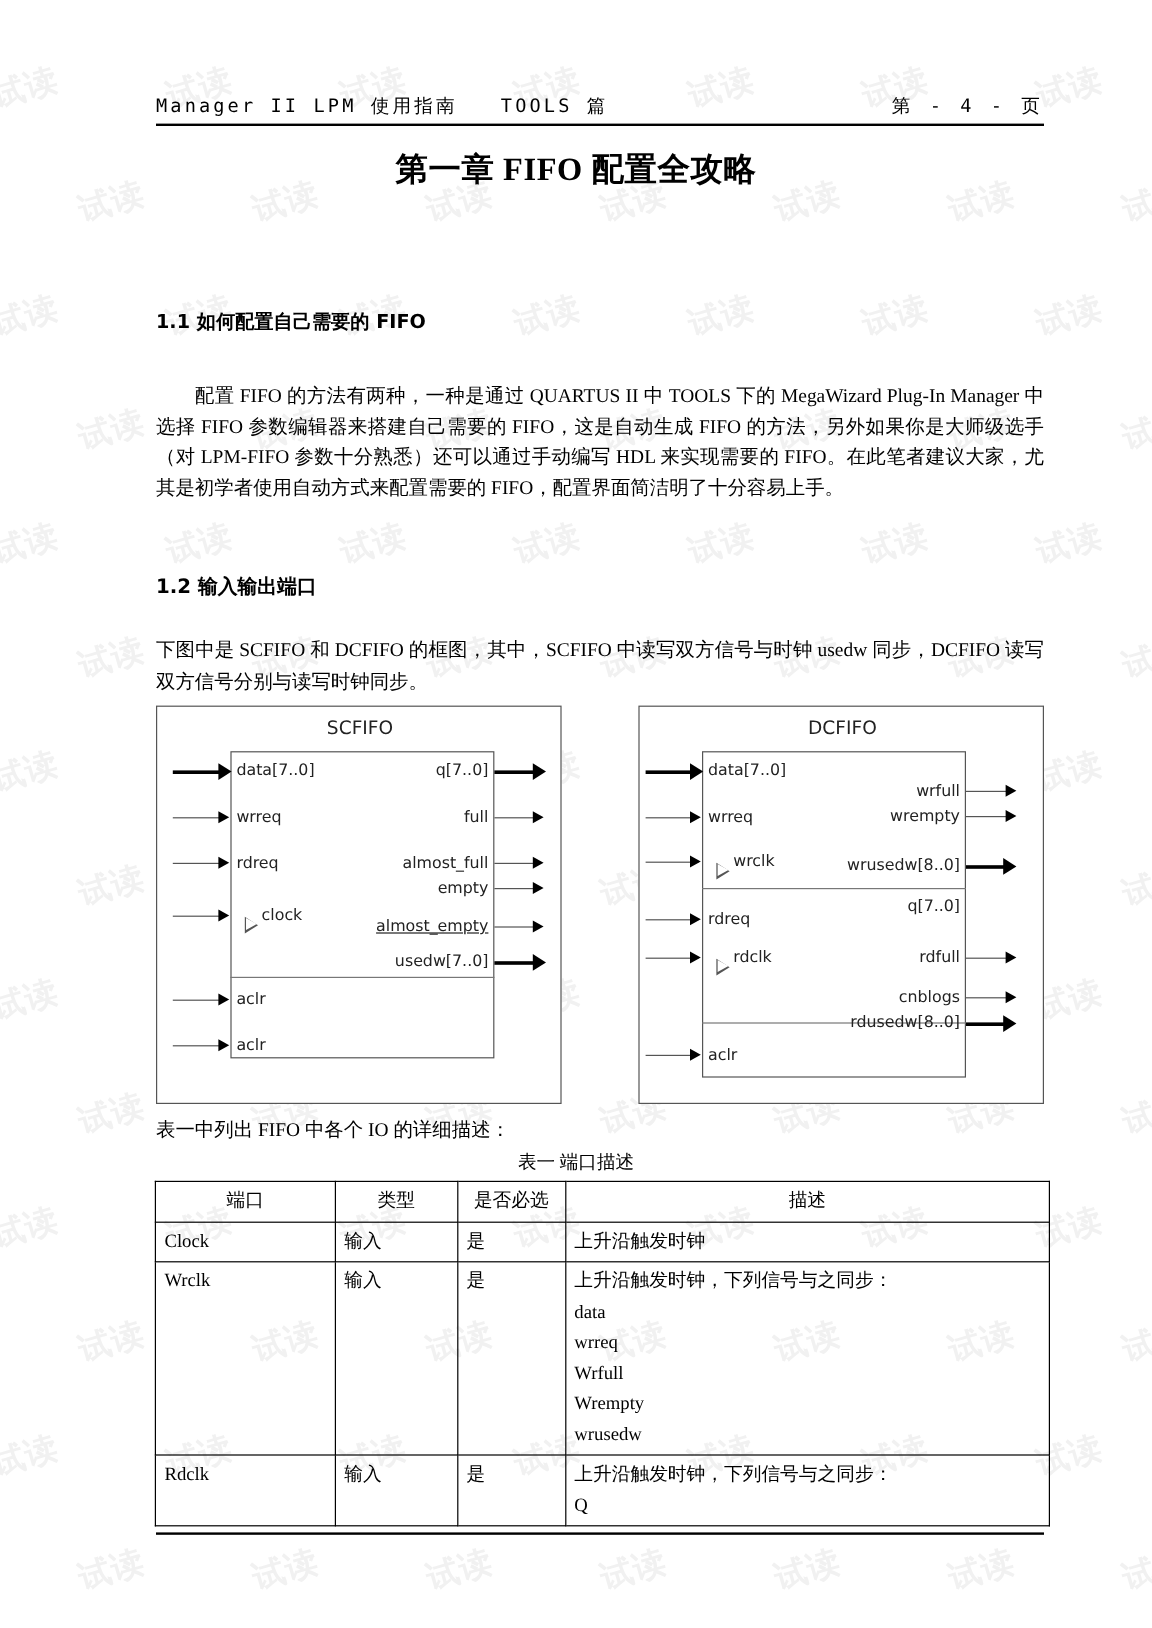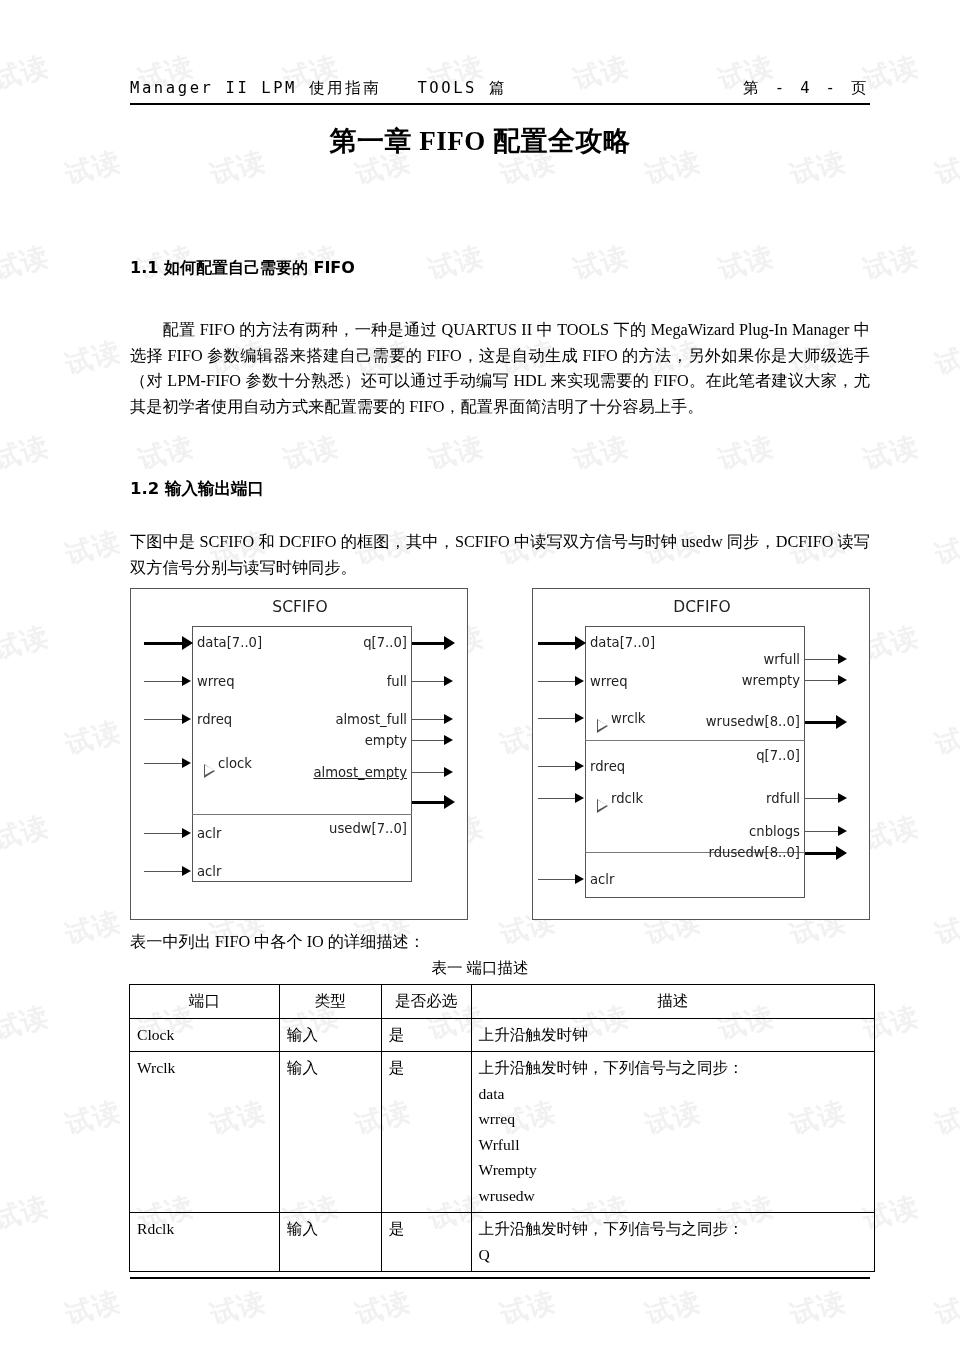--- a/index.html
+++ b/index.html
@@ -380,21 +380,21 @@
     <div class="pin" style="left:67px; top:125px;">rdreq</div>
     <div class="pin" style="left:88px; top:169px;">clock</div>
     <div class="pin" style="left:67px; top:239px;">aclr</div>
     <div class="pin" style="left:67px; top:277px;">aclr</div>
 
     <div class="pin r" style="left:150px; top:48px;  width:127px;">q[7..0]</div>
     <div class="pin r" style="left:150px; top:87px;  width:127px;">full</div>
     <div class="pin r" style="left:150px; top:125px; width:127px;">almost_full</div>
     <div class="pin r" style="left:150px; top:146px; width:127px;">empty</div>
     <div class="pin r" style="left:140px; top:178px; width:137px;text-decoration:underline;">almost_empty</div>
-    <div class="pin r" style="left:150px; top:207px; width:127px;margin-top:27px;">usedw[7..0]</div>
+    <div class="pin r" style="left:150px; top:207px; width:127px;">usedw[7..0]</div>
 
     <div class="wire bus" style="left:282px; top:54px;  width:36px;"></div>
     <div class="arrow bus" style="left:314px; top:48px;"></div>
     <div class="wire" style="left:282px; top:93px; width:36px;"></div>
     <div class="arrow" style="left:314px; top:88px;"></div>
     <div class="wire" style="left:282px; top:131px; width:36px;"></div>
     <div class="arrow" style="left:314px; top:126px;"></div>
     <div class="wire" style="left:282px; top:152px; width:36px;"></div>
     <div class="arrow" style="left:314px; top:147px;"></div>
     <div class="wire" style="left:282px; top:184px; width:36px;"></div>

